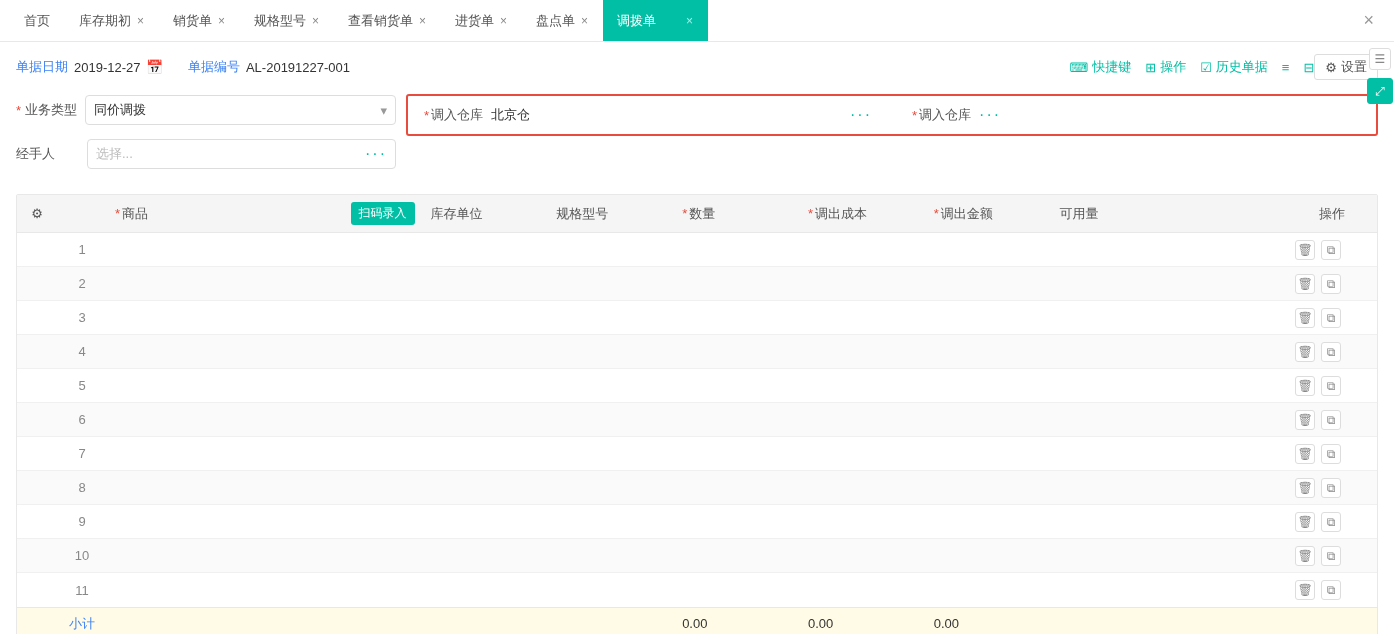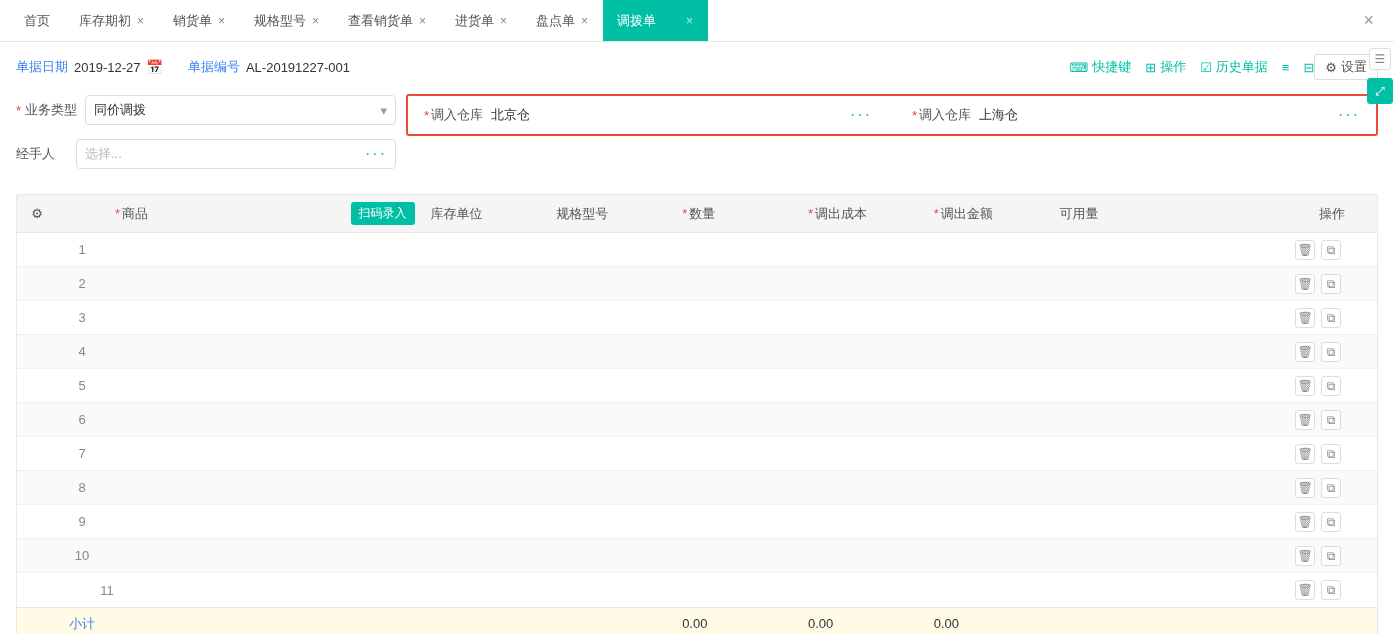--- a/index.html
+++ b/index.html
@@ -199,21 +199,21 @@
       white-space: nowrap;
       text-align: right;
     }
 
     .table-row {
       display: flex; align-items: center;
       border-bottom: 1px solid #f0f0f0;
       min-height: 34px;
     }
     .table-row:nth-child(even) { background: #fafafa; }
-    .table-row:last-child { border-bottom: none; gap: 25px; }
+    .table-row:last-child { border-bottom: none; }
 
     .td-cell {
       padding: 0 8px;
       font-size: 13px;
       display: flex; align-items: center;
     }
     .td-cell.center { justify-content: center; color: #888; }
 
     .subtotal-row {
       display: flex; align-items: center;
@@ -343,21 +343,21 @@
         </span>
         <div class="field-value" style="margin-left:8px;">
           <span>同价调拨</span>
           <span class="dropdown-arrow">▾</span>
         </div>
       </div>
       <div class="form-row">
         <span class="field-label">
           <span>经手人</span>
         </span>
-        <div class="field-value" style="margin-left:0; color:#aaa;">
+        <div class="field-value" style="margin-left:11px; color:#aaa;">
           <span style="color:#bbb;">选择...</span>
           <span class="more-dots">···</span>
         </div>
       </div>
     </div>
 
     <div class="form-right">
       <div class="warehouse-row">
 
         <div class="warehouse-item">
@@ -368,21 +368,20 @@
           <span class="wh-value">北京仓</span>
           <span class="more-dots">···</span>
         </div>
         <div class="warehouse-divider"></div>
 
         <div class="warehouse-item">
           <span class="wh-label">
             <span class="required-star">*</span>
             <span>调入仓库</span>
           </span>
-          <span class="wh-value">上海仓</span>
           <span class="more-dots">···</span>
         </div>
       </div>
     </div>
   </div>
 
   <div class="table-container" style="margin-top:12px;">
 
     <div class="table-header">
       <div class="col-gear th-cell center">

